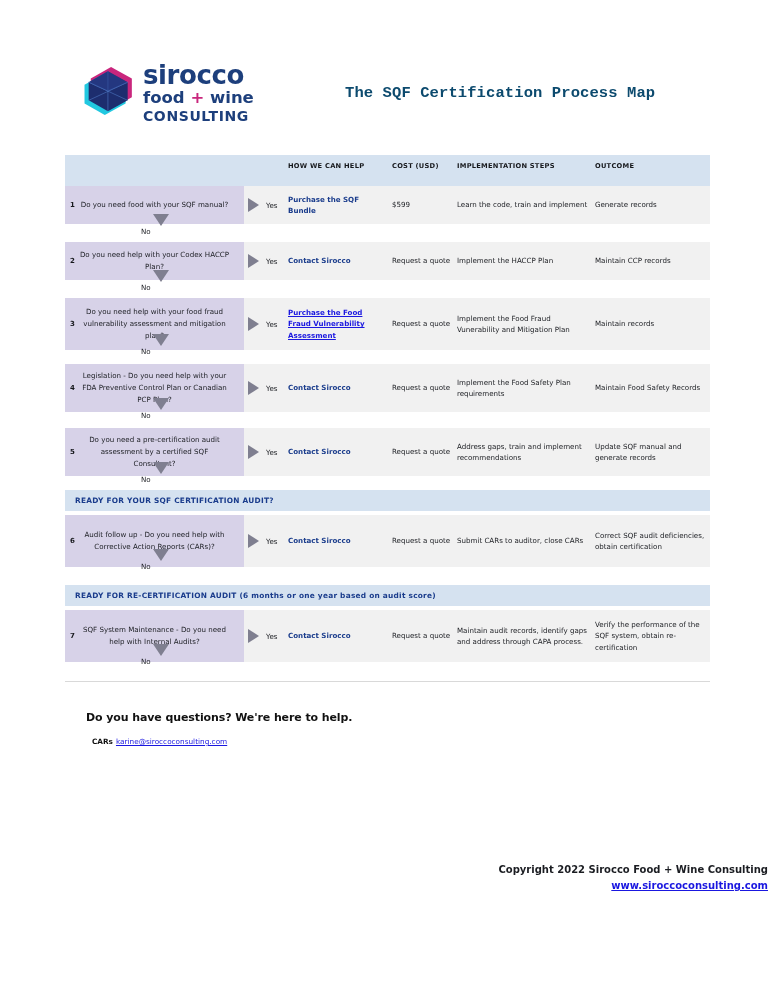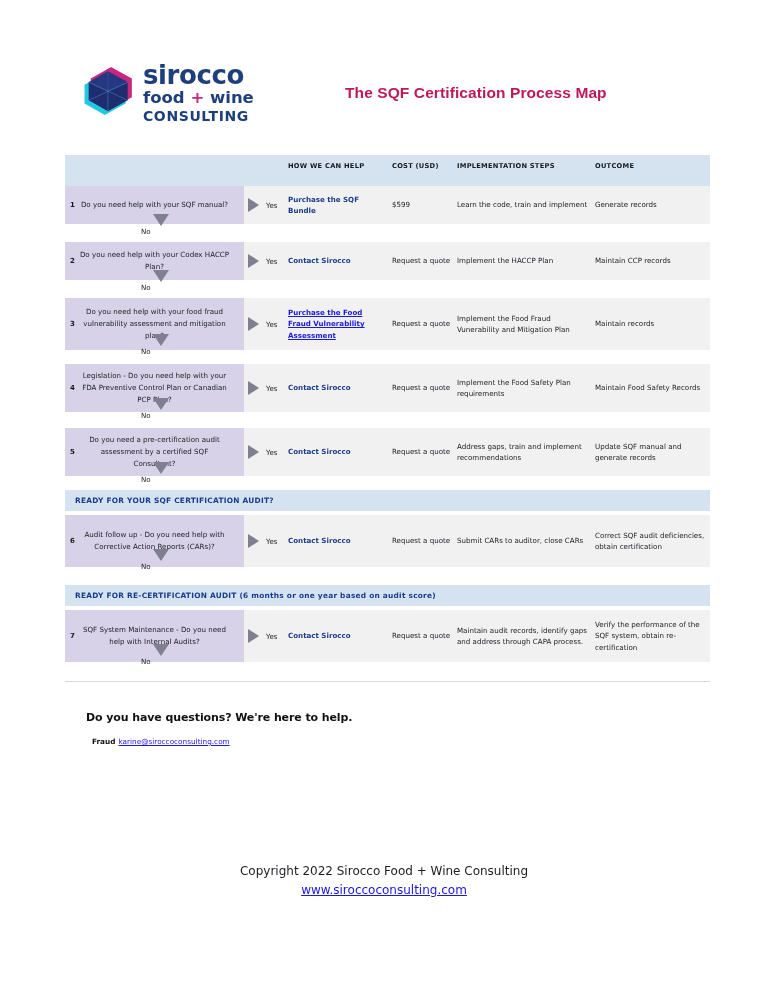--- a/index.html
+++ b/index.html
@@ -58,24 +58,24 @@
     font-family: "DejaVu Sans", sans-serif;
     font-size: 14px;
     font-weight: bold;
     color: #1d3f7c;
     letter-spacing: 0.6px;
     display: block;
   }
   .doc-title {
     position: absolute;
     left: 345px; top: 32px;
-    font-family: Liberation Sans, sans-serif;
+    font-family: Liberation Mono, monospace;
     font-size: 15.5px;
     font-weight: bold;
-    color: #be185d;
+    color: #0c4a6e;
     letter-spacing: 0.1px;
     white-space: nowrap;
   }
 
   
   .matrix {
     position: absolute;
     left: 65px; top: 155px;
     width: 645px;
   }
@@ -246,25 +246,26 @@
     text-decoration: underline;
     font-weight: normal;
     margin-left: 3px;
   }
 
   
   .copyright {
     position: absolute;
     left: 0; top: 862px;
     width: 768px;
-    text-align: center;
-    font-family: "DejaVu Sans", sans-serif;
-    font-size: 12px;
+    text-align: right;
+    font-family: "DejaVu Sans", sans-serif;
+    font-size: 10px;
     color: #1b1d22;
     line-height: 1.6;
+    font-weight: bold;
   }
   .copyright a {
     color: #1a17e0;
     text-decoration: underline;
     display: block;
   }
 </style>
 </head>
 <body>
 
@@ -299,21 +300,21 @@
     <div class="chead ch-cost">COST (USD)</div>
     <div class="chead ch-impl">IMPLEMENTATION STEPS</div>
     <div class="chead ch-out">OUTCOME</div>
   </div>
 
   <div id="rows-host">
       <div class="row" style="position: absolute; left: 0px; top: 31px; height: 38px;">
         <div class="row-band" style="height: 38px;"></div>
         <div class="qbox" style="height: 38px;">
           <span class="qnum">1</span>
-          <span class="qtext">Do you need help with your SQF manual?</span>
+          <span class="qtext">Do you need food with your SQF manual?</span>
         </div>
         <div class="yes-arrow"></div>
         <div class="yes-label">Yes</div>
         <div class="cell c-help">Purchase the SQF Bundle</div>
         <div class="cell c-cost">$599</div>
         <div class="cell c-impl">Learn the code, train and implement</div>
         <div class="cell c-out">Generate records</div>
       </div>
       <div class="no-stack" style="position: absolute; top: 59px;">
         <div class="no-tri"></div>
@@ -427,19 +428,19 @@
         <div class="no-tri"></div>
         <div class="no-label">No</div>
       </div>
     </div>
 </div>
 
 <div class="divider"></div>
 
 <div class="help-title">Do you have questions? We're here to help.</div>
 <div class="email-line">
-  <span>Fraud</span><a class="email-link" href="#">karine@siroccoconsulting.com</a>
+  <span>CARs</span><a class="email-link" href="#">karine@siroccoconsulting.com</a>
 </div>
 
 <div class="copyright">
   <span>Copyright 2022 Sirocco Food + Wine Consulting</span>
   <a href="#">www.siroccoconsulting.com</a>
 </div>
 
 </body></html>

